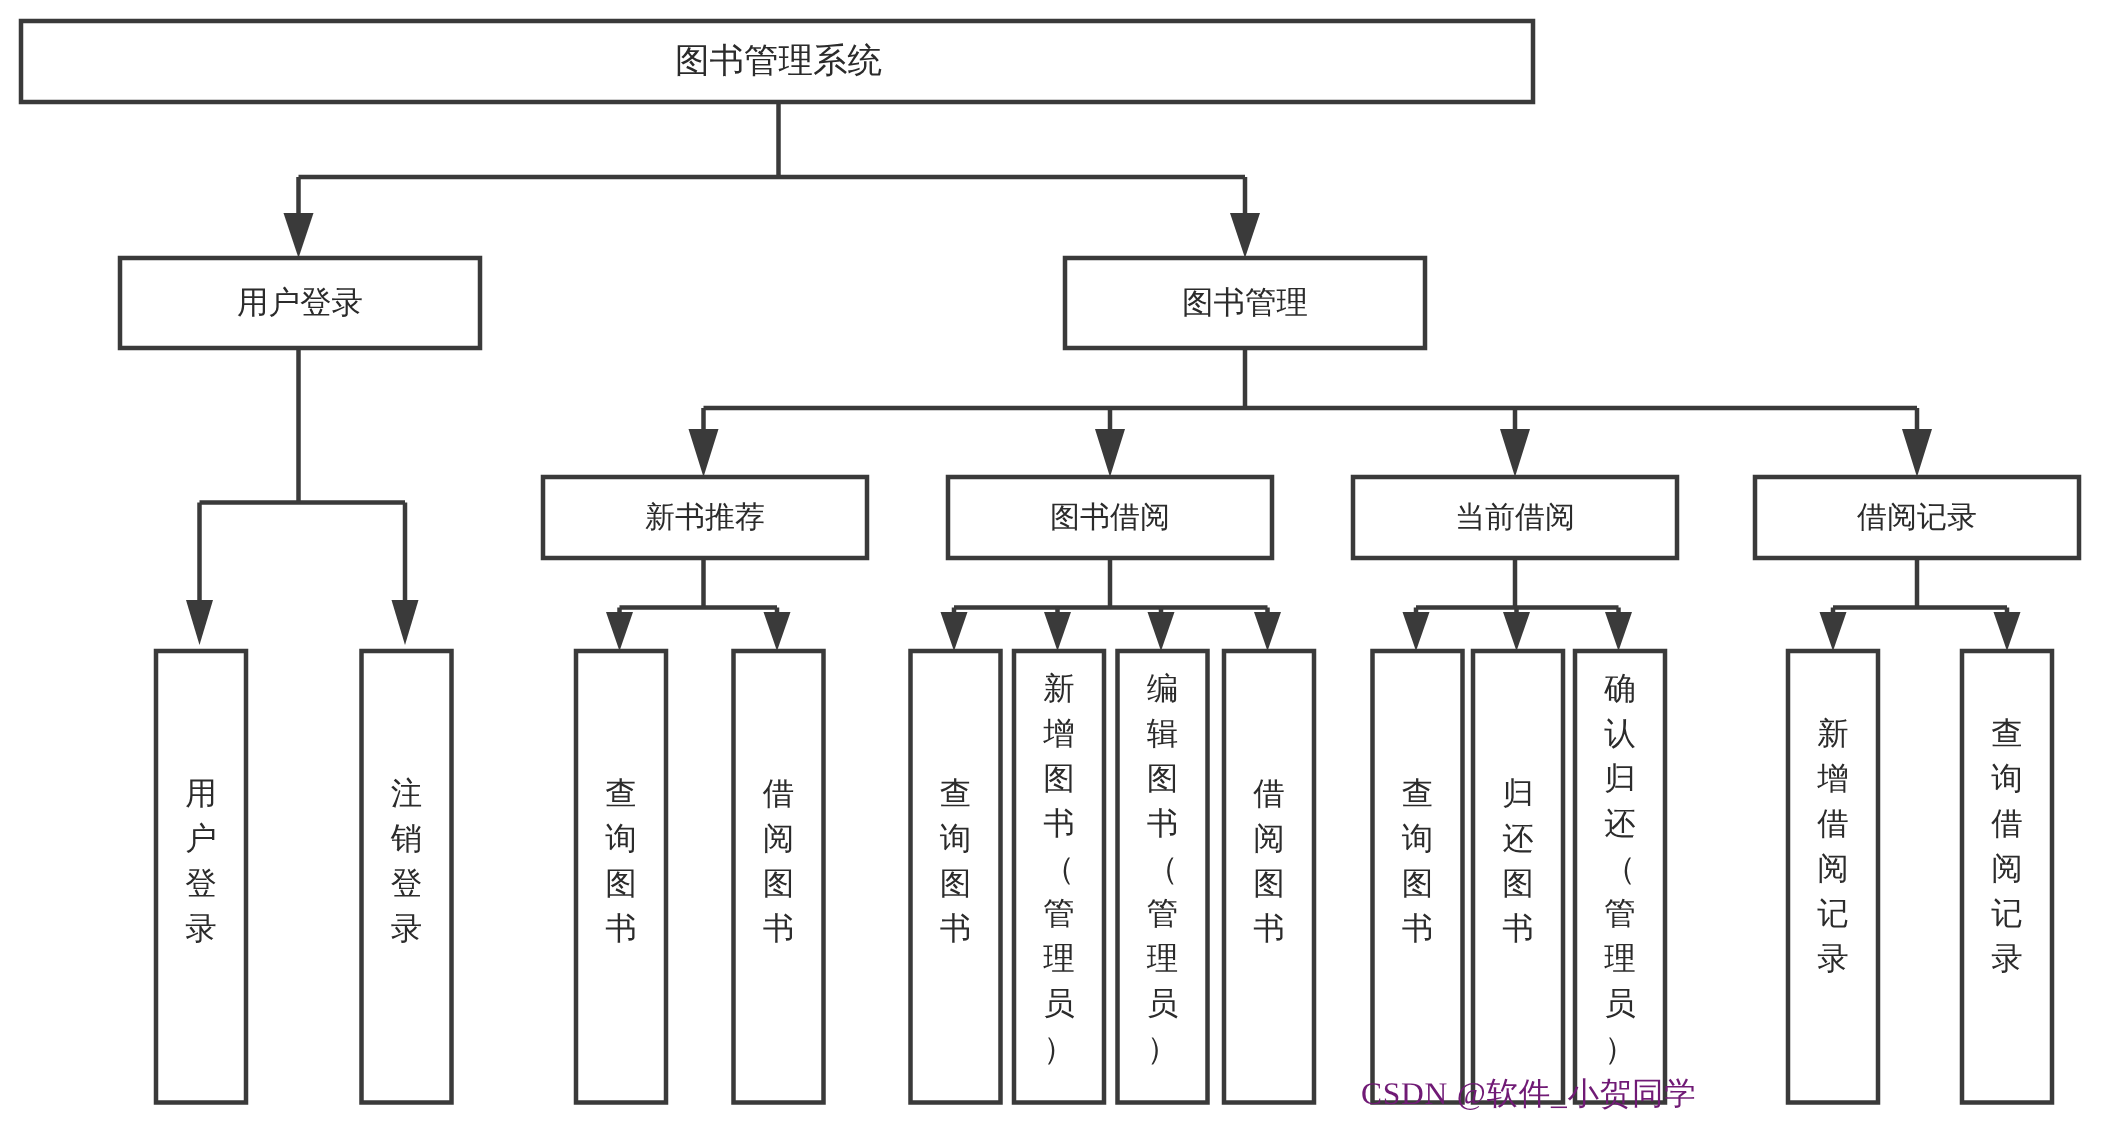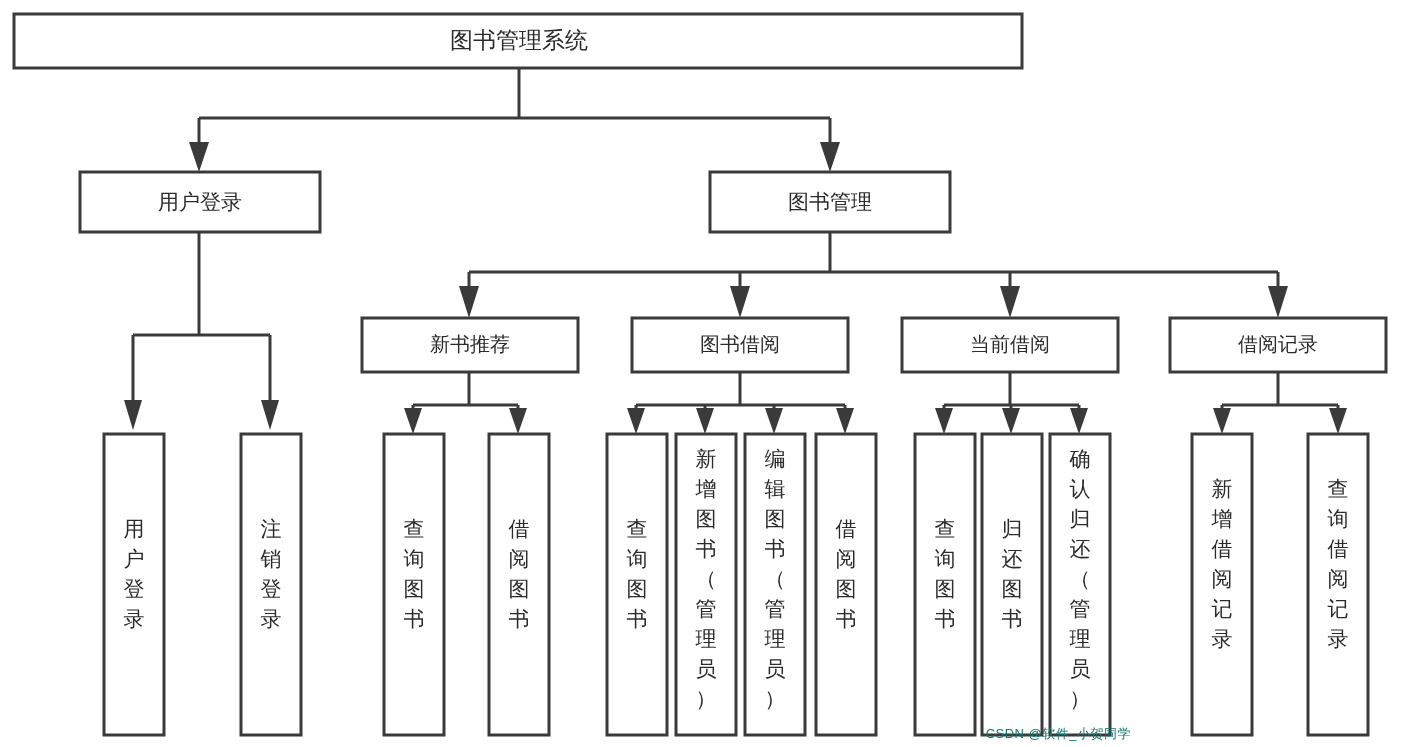--- a/index.html
+++ b/index.html
@@ -20,23 +20,23 @@
     dominant-baseline:middle;
   }
   .lvl0-label{font-size:23px;}
   .lvl1-label{font-size:21px;}
   .lvl2-label{font-size:20px;}
   .vert-label{font-size:21px;text-anchor:middle;}
   .vert-label tspan{font-size:21px;}
   .watermark{
     position:absolute;
     right:8px;bottom:4px;
-    font-family:Liberation Sans, sans-serif;
-    font-size:13px;
-    color:#0f766e;
+    font-family:Liberation Serif, serif;
+    font-size:21px;
+    color:#701a75;
     white-space:nowrap;
     letter-spacing:0.5px;
     user-select:none;
   }
 </style>
 </head>
 <body>
 
 <div id="diagram-root">
 

